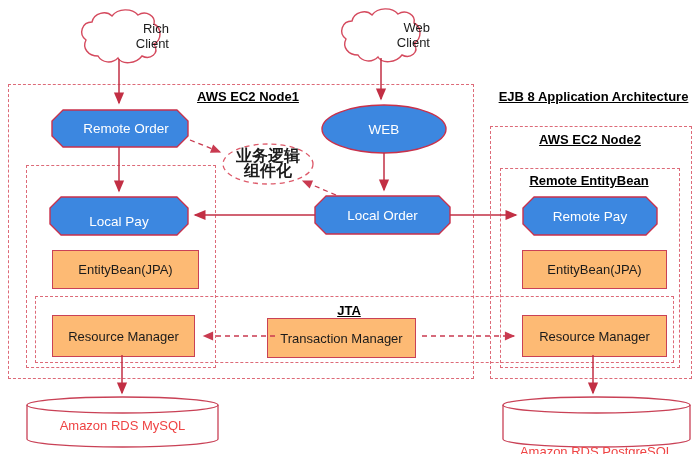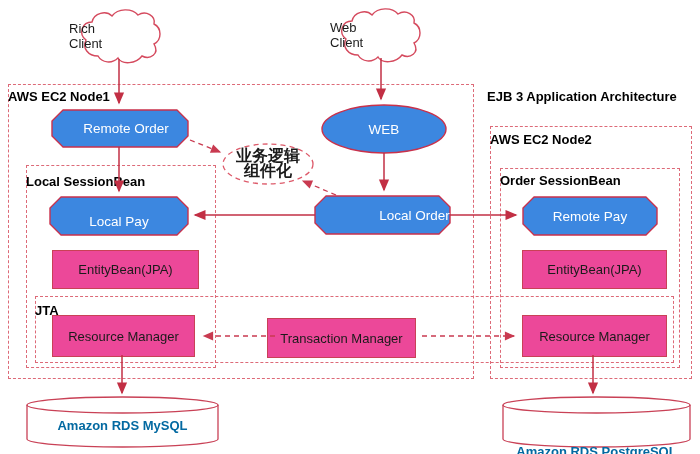--- a/index.html
+++ b/index.html
@@ -8,41 +8,41 @@
     font-family:"Liberation Sans","DejaVu Sans",sans-serif;
     color:#111;overflow:hidden;
   }
   .layer{position:absolute;inset:0;}
   #svg-layer{z-index:2;pointer-events:none;}
   #text-layer{z-index:3;pointer-events:none;}
   #box-layer{z-index:1;}
 
   .dashed-box{position:absolute;border:1px dashed #dd6a78;background:transparent;}
   .white-box{
-    position:absolute;border:1px solid #c94156;background:#ec4899;
+    position:absolute;border:1px solid #c94156;background:#fdba74;
     display:flex;align-items:center;justify-content:center;
     font-size:13px;color:#1b1b1b;
   }
   .section-title{
     position:absolute;font-size:13px;font-weight:bold;color:#000;
-    text-align:left;white-space:nowrap;
+    text-align:center;white-space:nowrap;text-decoration:underline;
   }
   .shape-label{
     position:absolute;display:flex;align-items:center;justify-content:center;
     color:#ffffff;font-size:13.5px;text-align:center;
   }
   .cloud-label{
-    position:absolute;text-align:left;font-size:13px;color:#1b1b1b;line-height:15px;
+    position:absolute;text-align:right;font-size:13px;color:#1b1b1b;line-height:15px;
   }
   .note-label{
     position:absolute;text-align:center;font-size:16px;font-weight:bold;color:#1b1b1b;line-height:15px;
   }
   .cyl-label{
     position:absolute;display:flex;align-items:center;justify-content:center;
-    font-size:13px;color:#0369a1;padding-top:7px;box-sizing:border-box;font-weight:bold;
+    font-size:13px;color:#ef4444;padding-top:7px;box-sizing:border-box;
   }
 </style>
 </head>
 <body>
 
 <div id="stage">
 
   <div id="box-layer" class="layer">
 
     <div class="dashed-box" style="left:8px;top:84px;width:464px;height:293px;"></div>
@@ -50,27 +50,26 @@
     <div class="dashed-box" style="left:490px;top:126px;width:200px;height:251px;"></div>
 
     <div class="dashed-box" style="left:26px;top:165px;width:188px;height:201px;"></div>
 
     <div class="dashed-box" style="left:500px;top:168px;width:178px;height:198px;"></div>
 
     <div class="dashed-box" style="left:35px;top:296px;width:637px;height:65px;"></div>
 
     <div class="section-title" style="left:8px;top:89px;width:480px;">AWS EC2 Node1</div>
 
-    <div class="section-title" style="left:487px;top:89px;width:213px;">EJB 3 Application Architecture</div>
+    <div class="section-title" style="left:487px;top:89px;width:213px;">EJB 8 Application Architecture</div>
 
     <div class="section-title" style="left:490px;top:132px;width:200px;">AWS EC2 Node2</div>
 
-    <div class="section-title" style="left:26px;top:174px;width:188px;">Local SessionBean</div>
 
-    <div class="section-title" style="left:500px;top:173px;width:178px;">Order SessionBean</div>
+    <div class="section-title" style="left:500px;top:173px;width:178px;">Remote EntityBean</div>
 
     <div class="section-title" style="left:35px;top:303px;width:628px;">JTA</div>
 
     <div class="white-box" style="left:52px;top:250px;width:145px;height:37px;">
       <span>EntityBean(JPA)</span>
     </div>
 
     <div class="white-box" style="left:522px;top:250px;width:143px;height:37px;">
       <span>EntityBean(JPA)</span>
     </div>
@@ -154,21 +153,21 @@
       <div>Web</div>
       <div>Client</div>
     </div>
 
     <div class="shape-label" style="left:52px;top:110px;width:148px;height:37px;">Remote Order</div>
 
     <div class="shape-label" style="left:322px;top:105px;width:124px;height:48px;">WEB</div>
 
     <div class="shape-label" style="left:50px;top:197px;width:138px;height:48px;">Local Pay</div>
 
-    <div class="shape-label" style="left:315px;top:196px;width:135px;height:38px;padding-left:32px;">Local Order</div>
+    <div class="shape-label" style="left:315px;top:196px;width:135px;height:38px;">Local Order</div>
 
     <div class="shape-label" style="left:523px;top:197px;width:134px;height:38px;">Remote Pay</div>
 
     <div class="note-label" style="left:223px;top:148px;width:90px;">
       <div>业务逻辑</div>
       <div>组件化</div>
     </div>
 
     <div class="cyl-label" style="left:27px;top:397px;width:191px;height:50px;">Amazon RDS MySQL</div>
 

